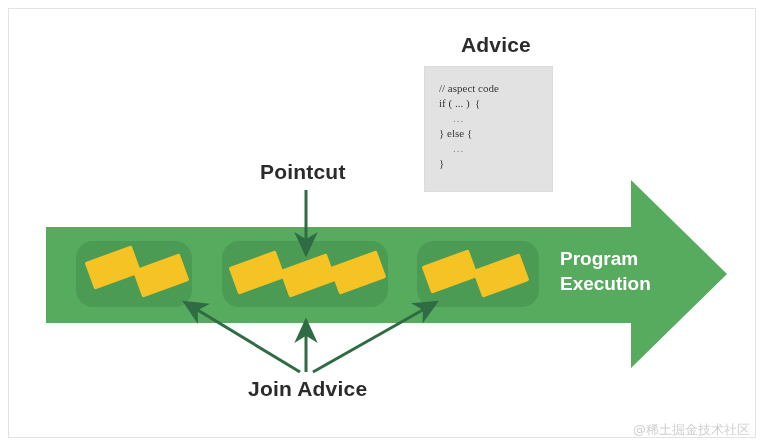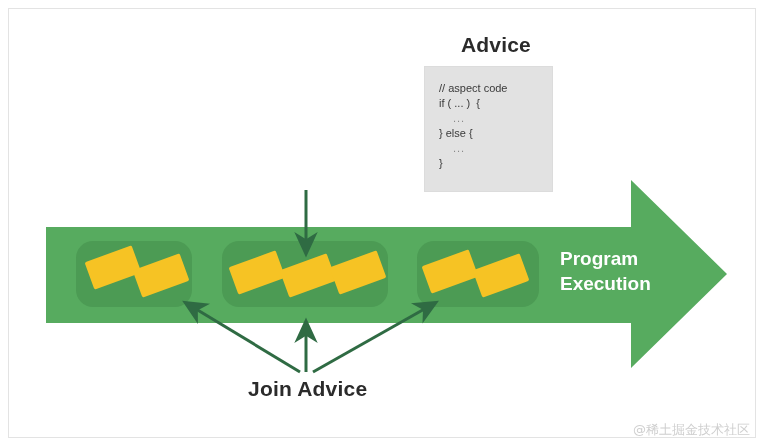--- a/index.html
+++ b/index.html
@@ -65,21 +65,21 @@
     width: 129px;
     height: 126px;
     background: #e2e2e2;
     border: 1px solid #dcdcdc;
     box-sizing: border-box;
   }
   #code-lines {
     position: absolute;
     left: 14px;
     top: 14px;
-    font-family: Liberation Sans, sans-serif;
+    font-family: Liberation Serif, serif;
     font-size: 11px;
     color: #3a3a3a;
     line-height: 15px;
   }
   .code-line { white-space: pre; }
   .code-line.indent { padding-left: 14px; color: #8a8a8a; letter-spacing: 1px; }
 
   #program-exec {
     position: absolute;
     left: 560px;
@@ -156,20 +156,21 @@
     <div id="code-lines">
       <div class="code-line">// aspect code</div>
       <div class="code-line">if ( ... )  {</div>
       <div class="code-line indent">...</div>
       <div class="code-line">} else {</div>
       <div class="code-line indent">...</div>
       <div class="code-line">}</div>
     </div>
   </div>
 
+  <div class="label" id="pointcut-label">Pointcut</div>
 
   <div class="label" id="joinpoints-label">Join Advice</div>
 
   <div id="watermark">@稀土掘金技术社区</div>
 
   <div id="program-exec">
     <div>Program</div>
     <div>Execution</div>
   </div>
 

